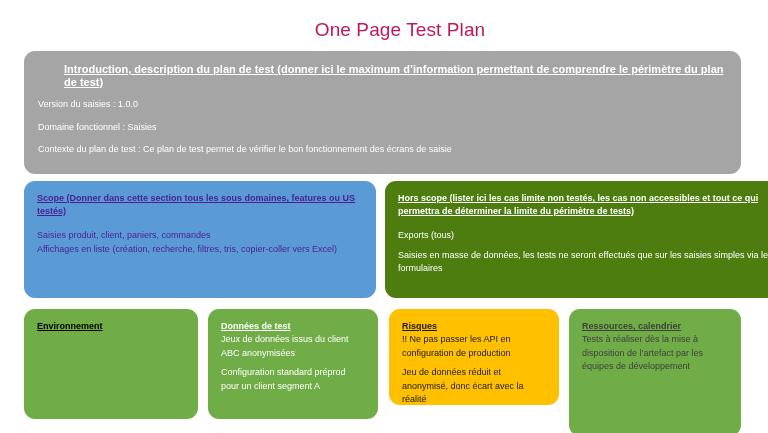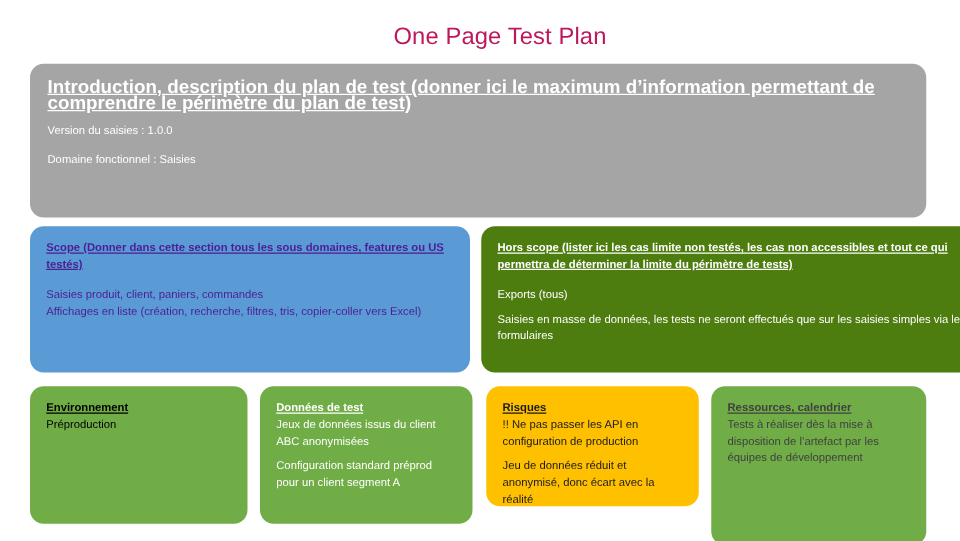--- a/index.html
+++ b/index.html
@@ -60,21 +60,21 @@
   
   #intro-card {
     left: 24px;
     top: 51px;
     width: 717px;
     height: 123px;
     background: #a5a5a5;
     color: #ffffff;
   }
   #intro-card .card-inner { padding: 12px 14px; }
-  #intro-card .card-heading { font-size: 15px; }
+  #intro-card .card-heading { font-size: 11px; margin-left: 26px; }
   #intro-card .card-line { margin-top: 9px; }
 
   
   #scope-card {
     left: 24px;
     top: 181px;
     width: 352px;
     height: 117px;
     background: #5b9bd5;
     color: #4c1d95;
@@ -128,20 +128,21 @@
 
 <div class="page">
 
   <div class="page-title">One Page Test Plan</div>
 
   <div class="card" id="intro-card">
     <div class="card-inner">
       <span class="card-heading">Introduction, description du plan de test (donner ici le maximum d’information permettant de comprendre le périmètre du plan de test)</span>
       <span class="card-line">Version du saisies : 1.0.0</span>
       <span class="card-line">Domaine fonctionnel : Saisies</span>
+      <span class="card-line">Contexte du plan de test : Ce plan de test permet de vérifier le bon fonctionnement des écrans de saisie</span>
     </div>
   </div>
 
   <div class="card" id="scope-card">
     <div class="card-inner">
       <span class="card-heading">Scope (Donner dans cette section tous les sous domaines, features ou US testés)</span>
       <div class="spacer-md"></div>
       <span class="card-line">Saisies produit, client, paniers, commandes</span>
       <span class="card-line">Affichages en liste (création, recherche, filtres, tris, copier-coller vers Excel)</span>
     </div>
@@ -153,21 +154,20 @@
       <div class="spacer-md"></div>
       <span class="card-line">Exports (tous)</span>
       <div class="spacer-sm"></div>
       <span class="card-line">Saisies en masse de données, les tests ne seront effectués que sur les saisies simples via les formulaires</span>
     </div>
   </div>
 
   <div class="card" id="env-card">
     <div class="card-inner">
       <span class="card-heading">Environnement</span>
-      <span class="card-line">Préproduction</span>
     </div>
   </div>
 
   <div class="card" id="donnees-card">
     <div class="card-inner">
       <span class="card-heading">Données de test</span>
       <span class="card-line">Jeux de données issus du client ABC anonymisées</span>
       <div class="spacer-sm"></div>
       <span class="card-line">Configuration standard préprod pour un client segment A</span>
     </div>

